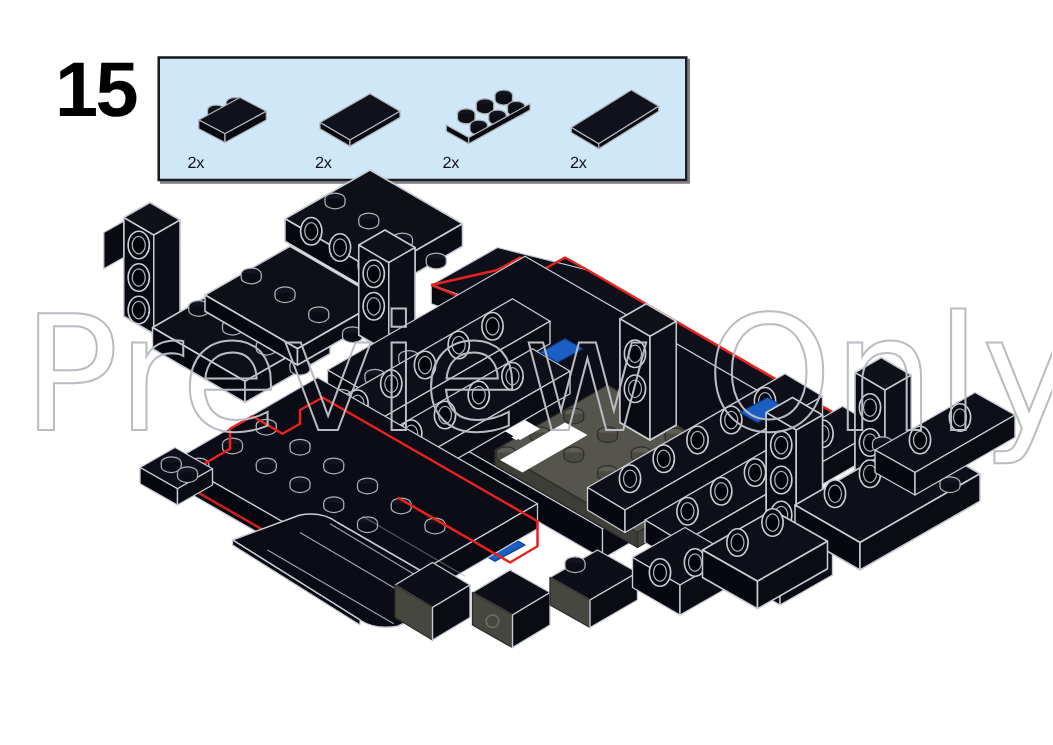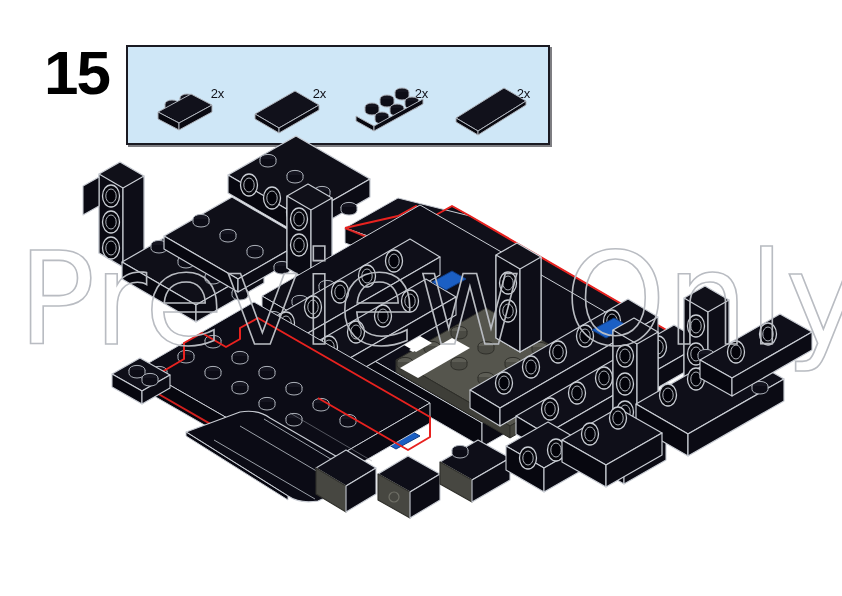--- a/index.html
+++ b/index.html
@@ -50,20 +50,21 @@
     left: 0; top: 0;
     width: 100%; height: 100%;
     display: flex;
     align-items: flex-end;
     justify-content: space-around;
     padding: 0 6px 6px 6px;
     box-sizing: border-box;
   }
   .part-cell {
     display: flex;
+    flex-direction: column;
     align-items: center;
     justify-content: flex-end;
     width: 78px;
   }
   .part-art {
     position: relative;
     width: 76px;
     height: 52px;
   }
   .part-qty {

